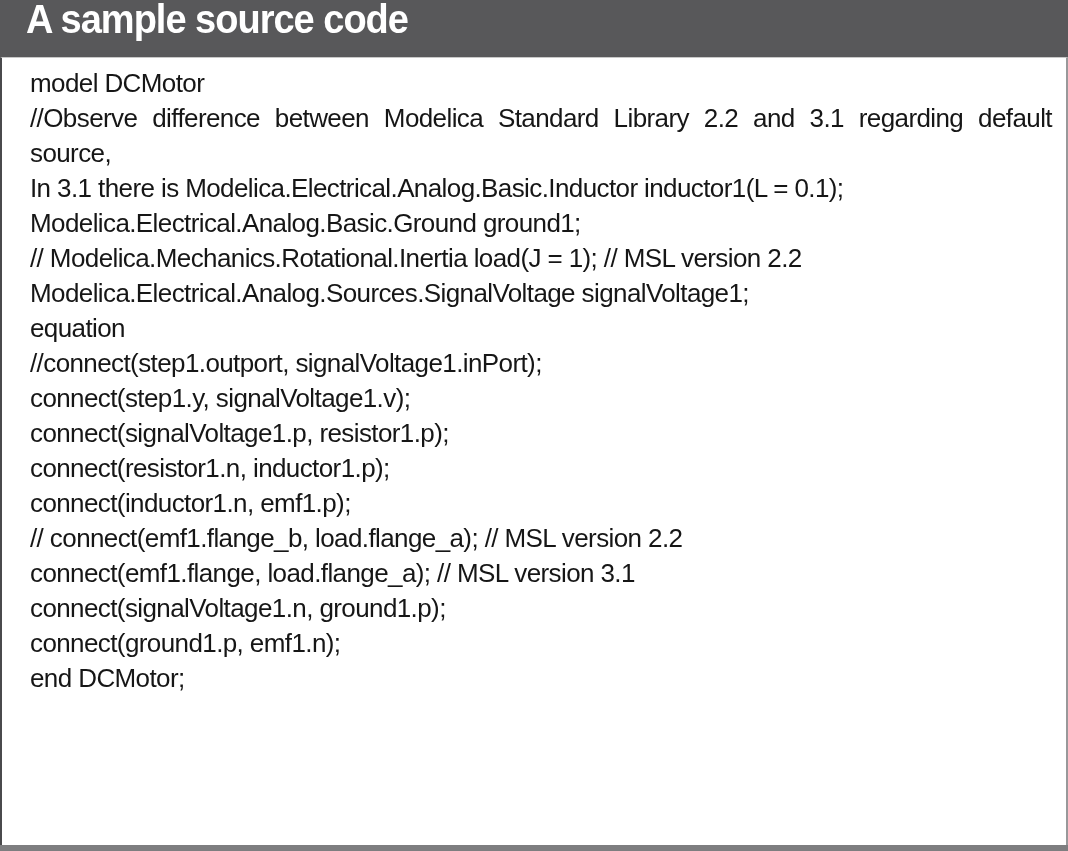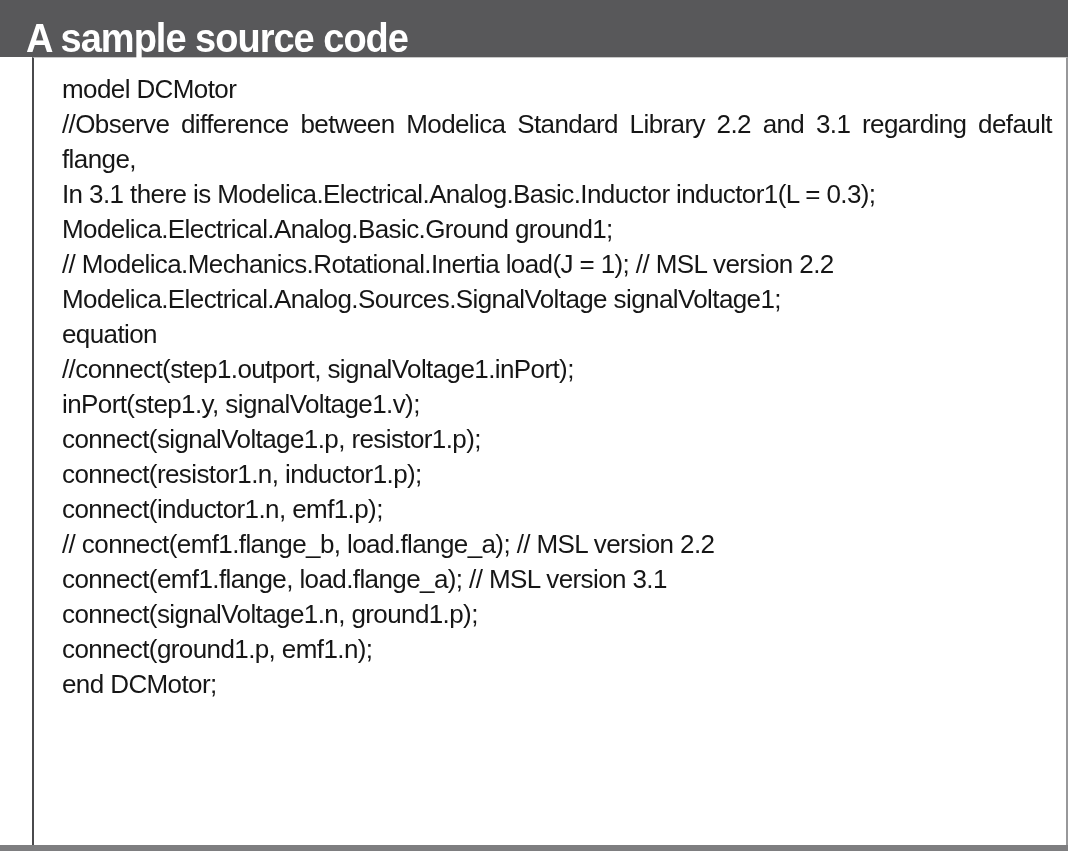--- a/index.html
+++ b/index.html
@@ -14,43 +14,42 @@
     display: flex;
     flex-direction: column;
     background: #ffffff;
     font-family: "Liberation Sans", sans-serif;
   }
   .listing-header {
     flex: 0 0 57px;
     height: 57px;
     background: #58585a;
     display: flex;
-    align-items: flex-end;
+    align-items: flex-start;
     padding-left: 26px;
     box-sizing: border-box;
   }
   .listing-title {
     color: #ffffff;
     font-size: 38px;
     font-weight: bold;
     letter-spacing: -1px;
     line-height: 1;
     transform: scaleY(1.05);
     transform-origin: left center;
   }
   .listing-body {
     flex: 1 1 auto;
     box-sizing: border-box;
     border-left: 2px solid #4a4a4c;
     border-right: 2px solid #98989a;
     border-top: 1px solid #c8c8c8;
     background: #ffffff;
     overflow: hidden;
-    padding: 14px 14px 0 28px;
-    margin-left: 32px;
+    padding: 8px 14px 0 28px;
   }
   .code-line {
     color: #161616;
     font-size: 26px;
     line-height: 35px;
     letter-spacing: -0.6px;
     white-space: pre;
   }
   .code-line.justify {
     white-space: normal;
@@ -67,28 +66,28 @@
 </head>
 <body>
 
 <div class="listing-box">
   <div class="listing-header">
     <span class="listing-title">A sample source code</span>
   </div>
   <div class="listing-body" id="code-area">
       <div class="code-line">model DCMotor</div>
       <div class="code-line justify">//Observe difference between Modelica Standard Library 2.2 and 3.1 regarding default</div>
-      <div class="code-line">flange,</div>
-      <div class="code-line">In 3.1 there is Modelica.Electrical.Analog.Basic.Inductor inductor1(L = 0.3);</div>
+      <div class="code-line">source,</div>
+      <div class="code-line">In 3.1 there is Modelica.Electrical.Analog.Basic.Inductor inductor1(L = 0.1);</div>
       <div class="code-line">Modelica.Electrical.Analog.Basic.Ground ground1;</div>
       <div class="code-line">// Modelica.Mechanics.Rotational.Inertia load(J = 1); // MSL version 2.2</div>
       <div class="code-line">Modelica.Electrical.Analog.Sources.SignalVoltage signalVoltage1;</div>
       <div class="code-line">equation</div>
       <div class="code-line">//connect(step1.outport, signalVoltage1.inPort);</div>
-      <div class="code-line">inPort(step1.y, signalVoltage1.v);</div>
+      <div class="code-line">connect(step1.y, signalVoltage1.v);</div>
       <div class="code-line">connect(signalVoltage1.p, resistor1.p);</div>
       <div class="code-line">connect(resistor1.n, inductor1.p);</div>
       <div class="code-line">connect(inductor1.n, emf1.p);</div>
       <div class="code-line">// connect(emf1.flange_b, load.flange_a); // MSL version 2.2</div>
       <div class="code-line">connect(emf1.flange, load.flange_a); // MSL version 3.1</div>
       <div class="code-line">connect(signalVoltage1.n, ground1.p);</div>
       <div class="code-line">connect(ground1.p, emf1.n);</div>
       <div class="code-line">end DCMotor;</div>
     </div>
   <div class="bottom-bar"></div>

